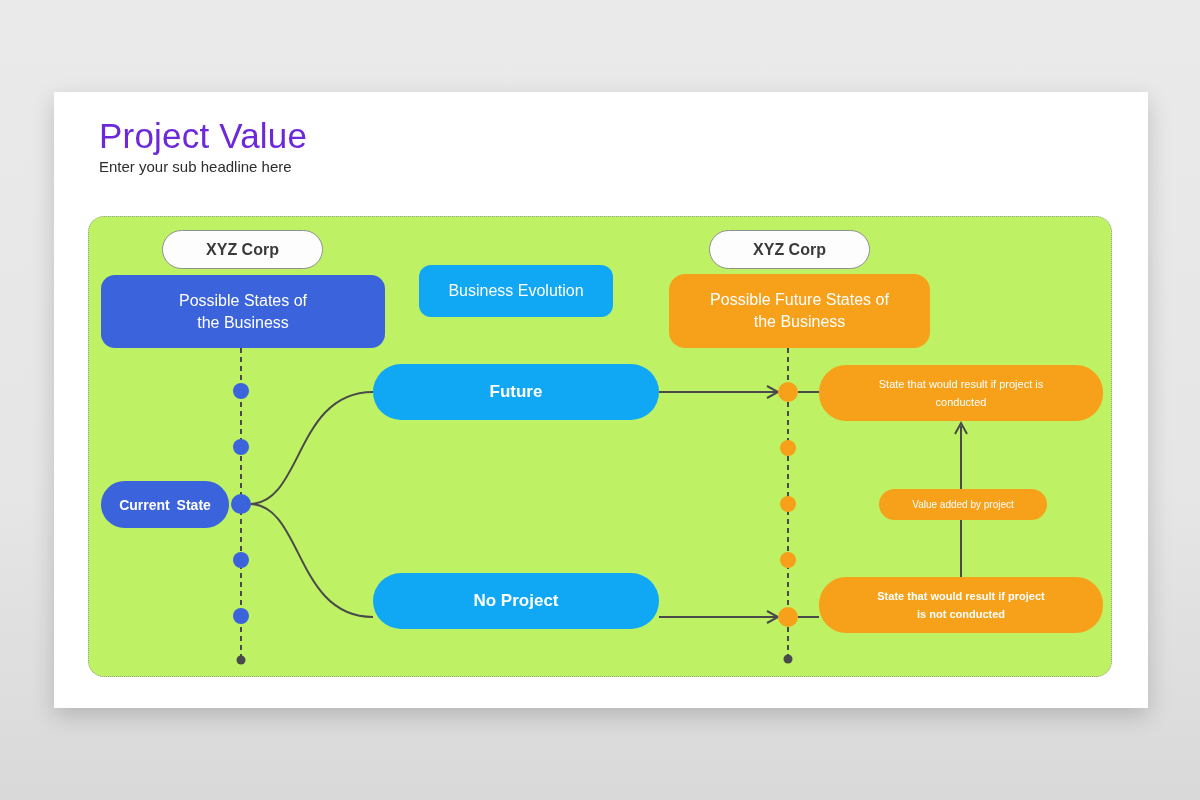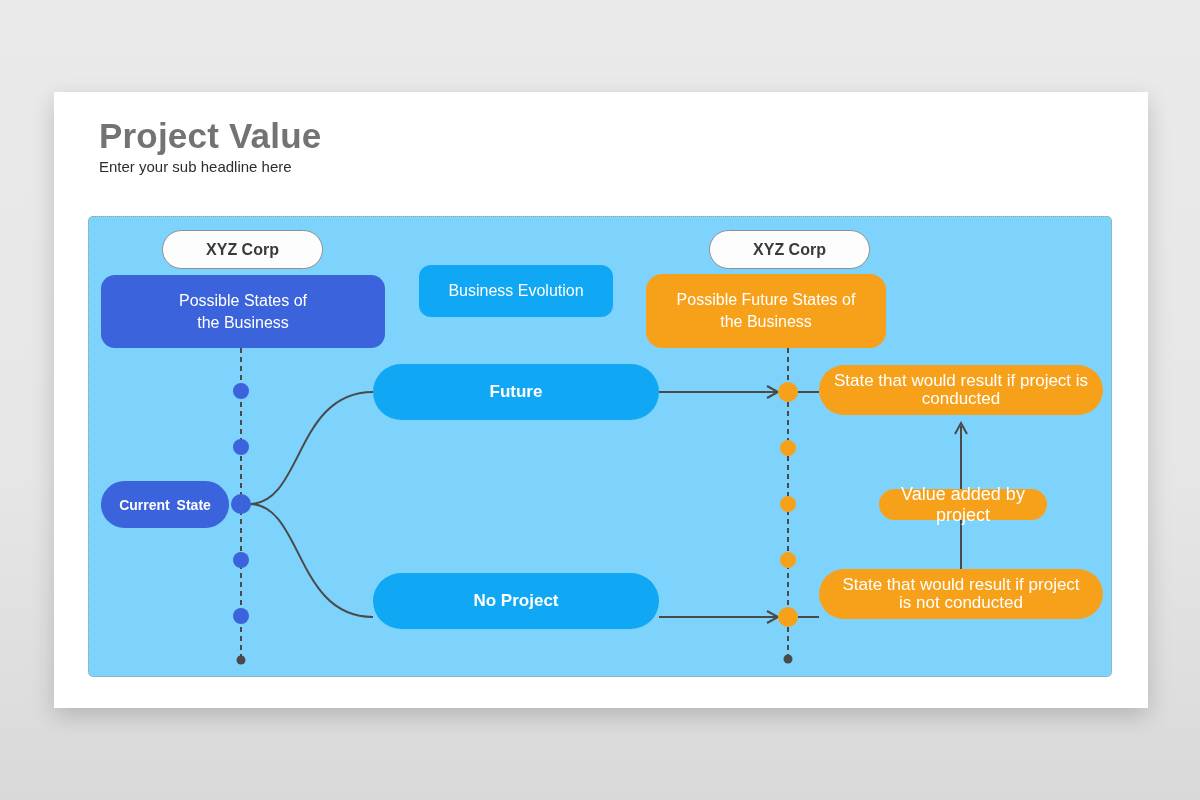--- a/index.html
+++ b/index.html
@@ -8,65 +8,65 @@
     font-family:"Liberation Sans", sans-serif;
     background:linear-gradient(180deg,#eaeaea 0%,#e6e6e6 60%,#d9d9d9 100%);
     position:relative; overflow:hidden;
   }
   .slide-card {
     position:absolute; left:54px; top:92px; width:1094px; height:616px;
     background:#ffffff; box-shadow:0 8px 22px rgba(0,0,0,0.18);
   }
   .slide-title {
     position:absolute; left:45px; top:22px;
-    font-size:35px; line-height:44px; font-weight:700; color:#737373;
+    font-size:35px; line-height:44px; font-weight:400; color:#6d28d9;
     letter-spacing:0.2px;
   }
   .slide-subtitle {
     position:absolute; left:45px; top:66px;
     font-size:15px; color:#2d2d2d;
   }
   .diagram-panel {
     position:absolute; left:34px; top:124px; width:1024px; height:461px;
-    background:#7dd3fc; border:1px dotted #9c9c9c; border-radius:5px;
+    background:#bef264; border:1px dotted #9c9c9c; border-radius:16px;
   }
   .connectors { position:absolute; left:0; top:0; width:1024px; height:461px; }
   .node {
     position:absolute; display:flex; align-items:center; justify-content:center;
     text-align:center; color:#ffffff;
   }
   .org-pill {
     background:#fdfdfd; border:1.5px solid #8f8f8f; border-radius:20px;
     color:#3a3a3a; font-weight:700; font-size:16px;
     left:73px; top:13px; width:161px; height:39px;
   }
   .org-pill.right { left:620px; }
   .hdr { font-size:16px; line-height:22px; }
   .hdr-blue  { left:12px;  top:58px; width:284px; height:73px; border-radius:14px; background:#3b63db;text-align:center; }
   .hdr-cyan  { left:330px; top:48px; width:194px; height:52px; border-radius:12px; background:#10a7f4; }
-  .hdr-orange{ left:557px; top:57px; width:240px; height:74px; border-radius:16px; background:#f7a11b; }
+  .hdr-orange{ left:580px; top:57px; width:261px; height:74px; border-radius:16px; background:#f7a11b; }
   .current-state {
     left:12px; top:264px; width:128px; height:47px; border-radius:24px;
     background:#3b63db; font-weight:700; font-size:14px; word-spacing:3px;
   }
   .branch-pill {
     left:284px; width:286px; height:56px; border-radius:28px;
     background:#10a7f4; font-weight:700; font-size:17px;
   }
   .branch-pill.project { top:147px; }
   .branch-pill.no-project { top:356px;text-align:center; }
   .state-box {
-    left:730px; width:284px; height:50px; border-radius:27px;
-    background:#f7a11b; font-size:17px; line-height:18px;
+    left:730px; width:284px; height:56px; border-radius:27px;
+    background:#f7a11b; font-size:11px; line-height:18px;
   }
   .state-box.conducted { top:148px; }
-  .state-box.not-conducted { top:352px; }
+  .state-box.not-conducted { top:360px;font-weight:bold; }
   .value-pill {
     left:790px; top:272px; width:168px; height:31px; border-radius:16px;
-    background:#f7a11b; font-size:18px;
+    background:#f7a11b; font-size:10px;
   }
   .line2 { display:block; }
 </style>
 </head>
 <body>
 
 <div class="slide-card">
 
   <div class="slide-title">Project Value</div>
   <div class="slide-subtitle">Enter your sub headline here</div>

